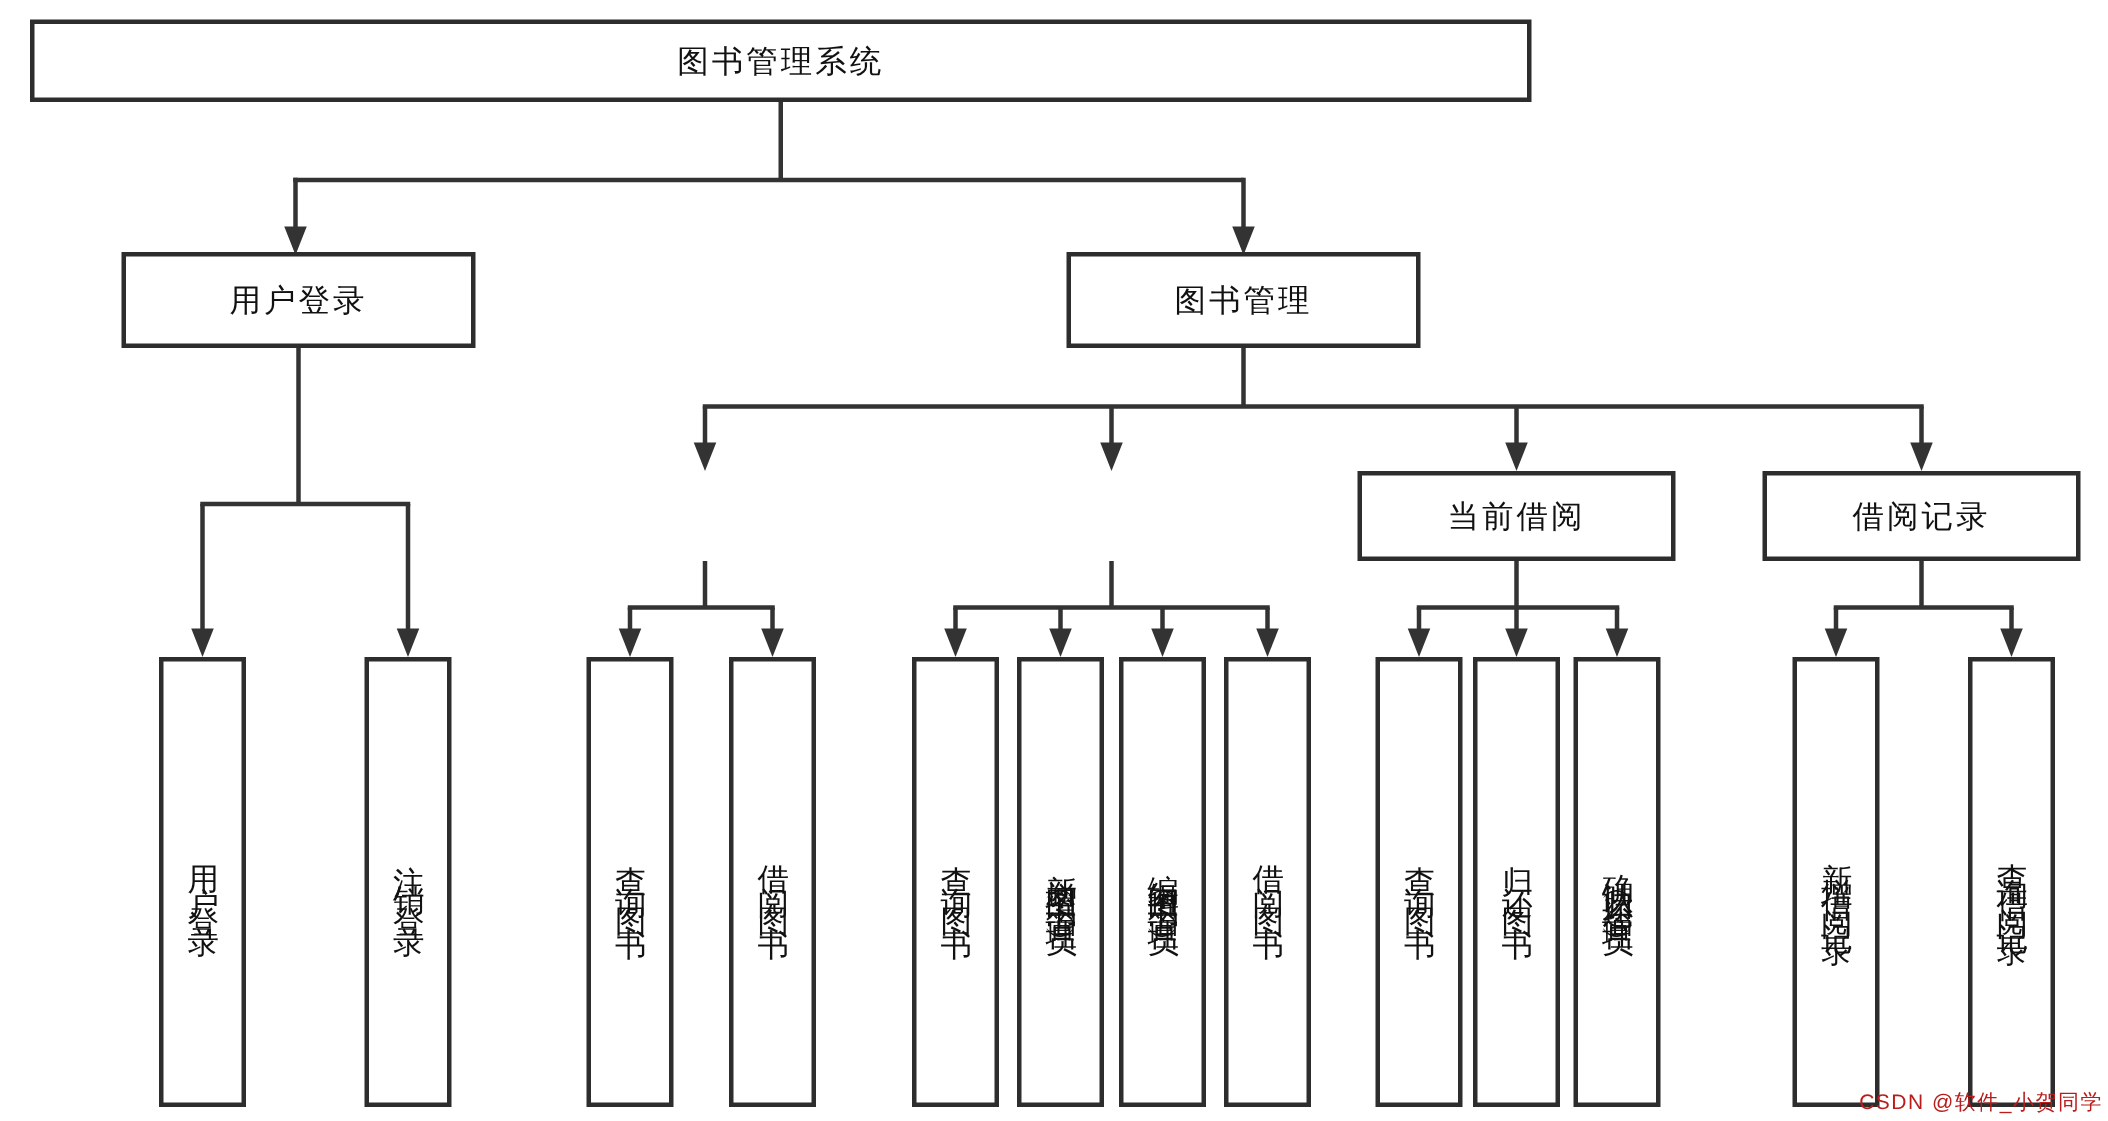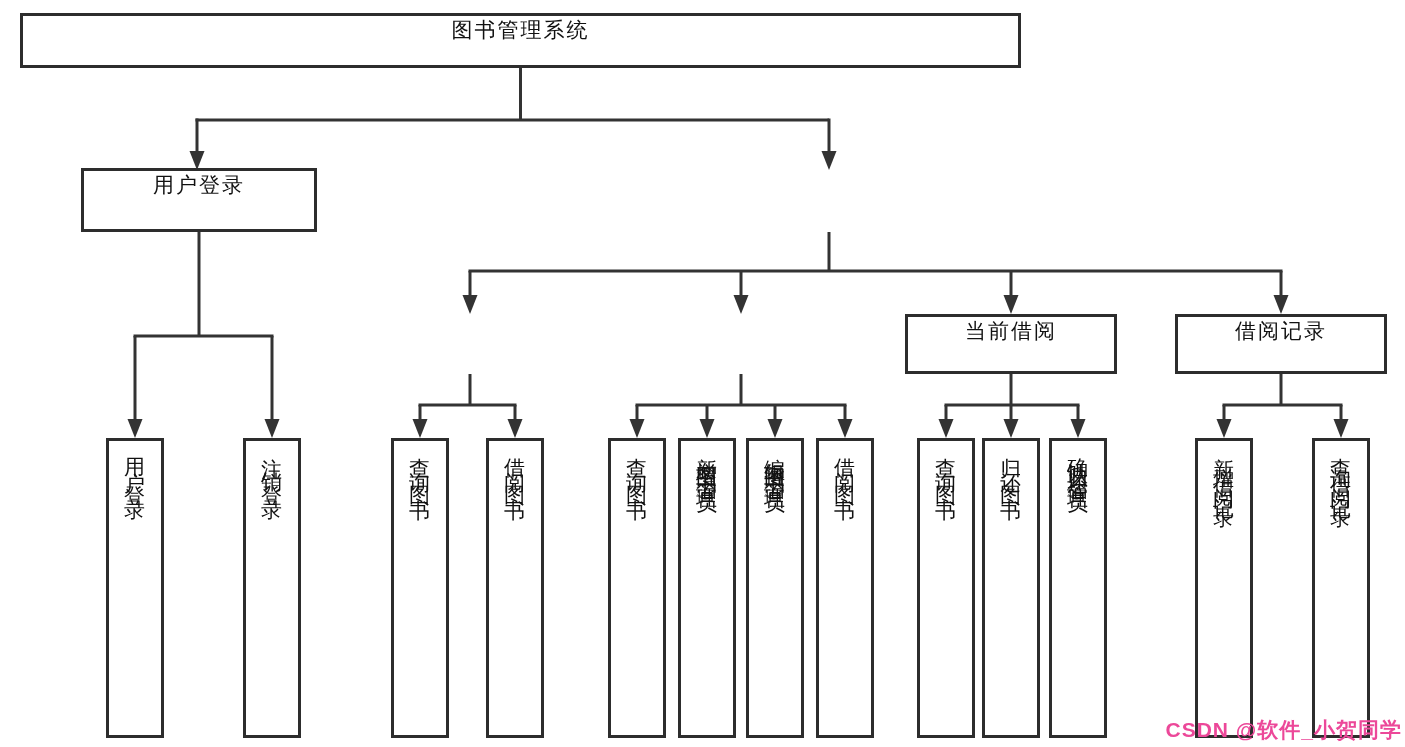--- a/index.html
+++ b/index.html
@@ -10,20 +10,21 @@
     overflow:hidden;
     font-family:"Liberation Sans","DejaVu Sans",sans-serif;
   }
   .connectors{position:absolute;left:0;top:0;}
   .box{
     position:absolute;
     background:#ffffff;
     border:3px solid #2d2d2d;
     box-sizing:border-box;
     display:flex;
+    align-items:center;
     justify-content:center;
     z-index:2;
   }
   .lbl{
     font-size:21px;
     color:#111111;
     letter-spacing:2px;
     white-space:nowrap;
   }
   .v{width:58px;height:300px;}
@@ -34,26 +35,25 @@
     color:#111111;
     line-height:1;
     white-space:nowrap;
   }
   .len4 .vlbl{letter-spacing:14px;}
   .len6 .vlbl{letter-spacing:10px;}
   .len9 .vlbl{letter-spacing:5px;}
   .watermark{
     position:absolute;
     right:3px;bottom:3px;
-    font-size:21px;
-    color:#ec4899;
+    font-size:14px;
+    color:#b91c1c;
     letter-spacing:1px;
     z-index:5;
     white-space:nowrap;
-    font-weight:bold;
   }
 </style>
 </head>
 <body>
 
 <div class="stage">
 
   <svg class="connectors" width="1405" height="747" viewBox="0 0 1405 747">
     <g stroke="#333333" stroke-width="3" fill="none">
 
@@ -123,20 +123,23 @@
     </g>
   </svg>
 
   <div class="box" style="left:20px;top:13px;width:1001px;height:55px">
     <span class="lbl">图书管理系统</span>
   </div>
 
   <div class="box" style="left:81px;top:168px;width:236px;height:64px">
     <span class="lbl">用户登录</span>
   </div>
+  <div class="box" style="left:711px;top:168px;width:236px;height:64px">
+    <span class="lbl">图书管理</span>
+  </div>
 
   <div class="box" style="left:905px;top:314px;width:212px;height:60px">
     <span class="lbl">当前借阅</span>
   </div>
   <div class="box" style="left:1175px;top:314px;width:212px;height:60px">
     <span class="lbl">借阅记录</span>
   </div>
 
   <div class="box v len4" style="left:106px;top:438px">
     <span class="vlbl">用户登录</span>

